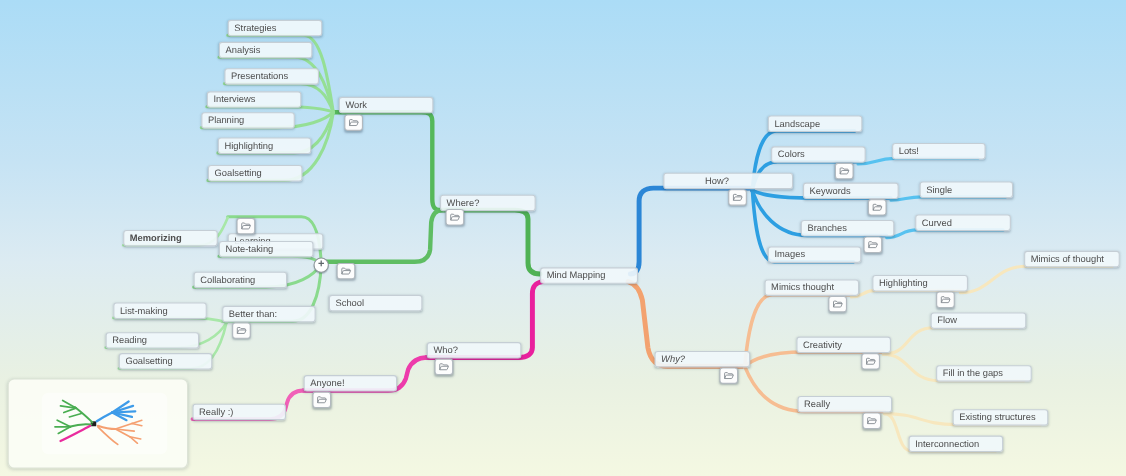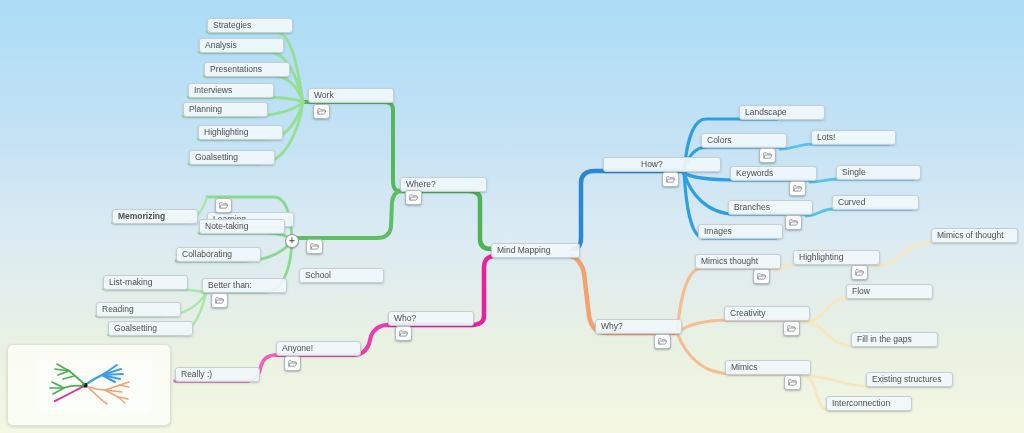--- a/index.html
+++ b/index.html
@@ -106,36 +106,36 @@
       <div class="node" style="left: 199px; top: 219px; width: 79px;">Note-taking</div>
       <div class="node" style="left: 176px; top: 247px; width: 78px;">Collaborating</div>
       <div class="node" style="left: 202px; top: 278px; width: 78px;">Better than:</div>
       <div class="node" style="left: 103px; top: 275px; width: 78px;">List-making</div>
       <div class="node" style="left: 96px; top: 302px; width: 78px;">Reading</div>
       <div class="node" style="left: 108px; top: 321px; width: 78px;">Goalsetting</div>
       <div class="node" style="left: 388px; top: 311px; width: 79px;">Who?</div>
       <div class="node" style="left: 276px; top: 341px; width: 78px;">Anyone!</div>
       <div class="node" style="left: 175px; top: 367px; width: 78px;">Really :)</div>
       <div class="node" style="left: 603px; top: 157px; width: 79px; padding-left: 37px;">How?</div>
-      <div class="node" style="left: 698px; top: 105px; width: 79px; margin-left: 41px;">Landscape</div>
+      <div class="node" style="left: 698px; top: 105px; width: 79px;">Landscape</div>
       <div class="node" style="left: 701px; top: 133px; width: 79px;">Colors</div>
       <div class="node" style="left: 811px; top: 130px; width: 78px;">Lots!</div>
       <div class="node" style="left: 730px; top: 166px; width: 80px;">Keywords</div>
       <div class="node" style="left: 836px; top: 165px; width: 78px;">Single</div>
       <div class="node" style="left: 728px; top: 200px; width: 78px;">Branches</div>
       <div class="node" style="left: 832px; top: 195px; width: 80px;">Curved</div>
       <div class="node" style="left: 698px; top: 224px; width: 78px;">Images</div>
-      <div class="node" style="left: 595px; top: 319px; width: 80px;">Why?</div>
+      <div class="node" style="left: 595px; top: 319px; width: 80px; font-style: italic;">Why?</div>
       <div class="node" style="left: 695px; top: 254px; width: 79px;">Mimics thought</div>
       <div class="node" style="left: 793px; top: 250px; width: 80px;">Highlighting</div>
       <div class="node" style="left: 931px; top: 228px; width: 80px;">Mimics of thought</div>
       <div class="node" style="left: 724px; top: 306px; width: 79px;">Creativity</div>
       <div class="node" style="left: 846px; top: 284px; width: 80px;">Flow</div>
       <div class="node" style="left: 851px; top: 332px; width: 80px;">Fill in the gaps</div>
-      <div class="node" style="left: 725px; top: 360px; width: 79px;">Mimics</div>
+      <div class="node" style="left: 725px; top: 360px; width: 79px;">Really</div>
       <div class="node" style="left: 866px; top: 372px; width: 80px;">Existing structures</div>
       <div class="node" style="left: 826px; top: 396px; width: 79px;">Interconnection</div>
       <div class="badge" style="left: 313px; top: 104px;">
         <svg width="11" height="9" viewBox="0 0 14 12">
           <path d="M2 9.5 V3.2 Q2 2.3 2.9 2.3 H5.3 L6.6 3.7 H10.9 Q11.8 3.7 11.8 4.6 V5.2" fill="none" stroke="#848b92" stroke-width="1.1" stroke-linejoin="round"></path>
           <path d="M2 9.5 L3.5 5.9 Q3.8 5.3 4.5 5.3 H12.6 L11 9 Q10.8 9.5 10.2 9.5 Z" fill="none" stroke="#848b92" stroke-width="1.1" stroke-linejoin="round"></path>
         </svg>
       </div>
       <div class="badge" style="left: 405px; top: 190px;">
         <svg width="11" height="9" viewBox="0 0 14 12">

